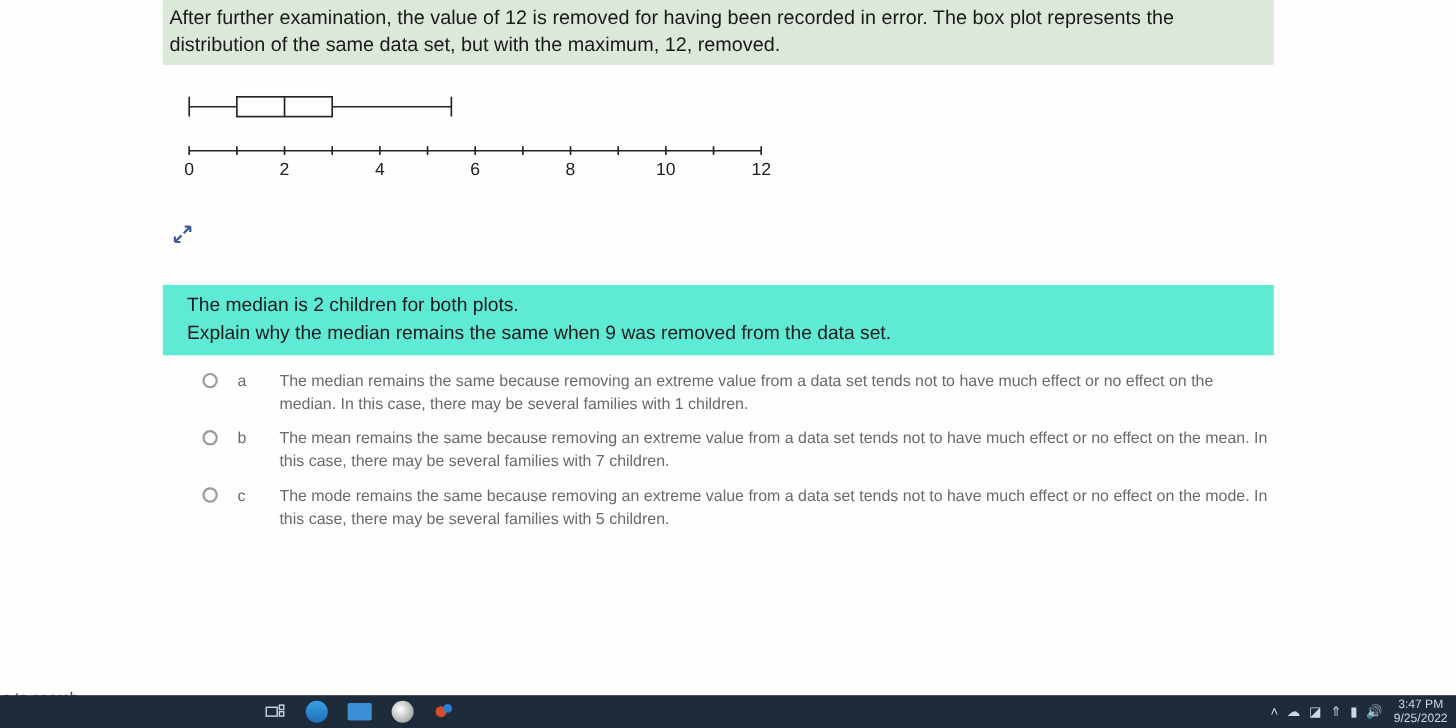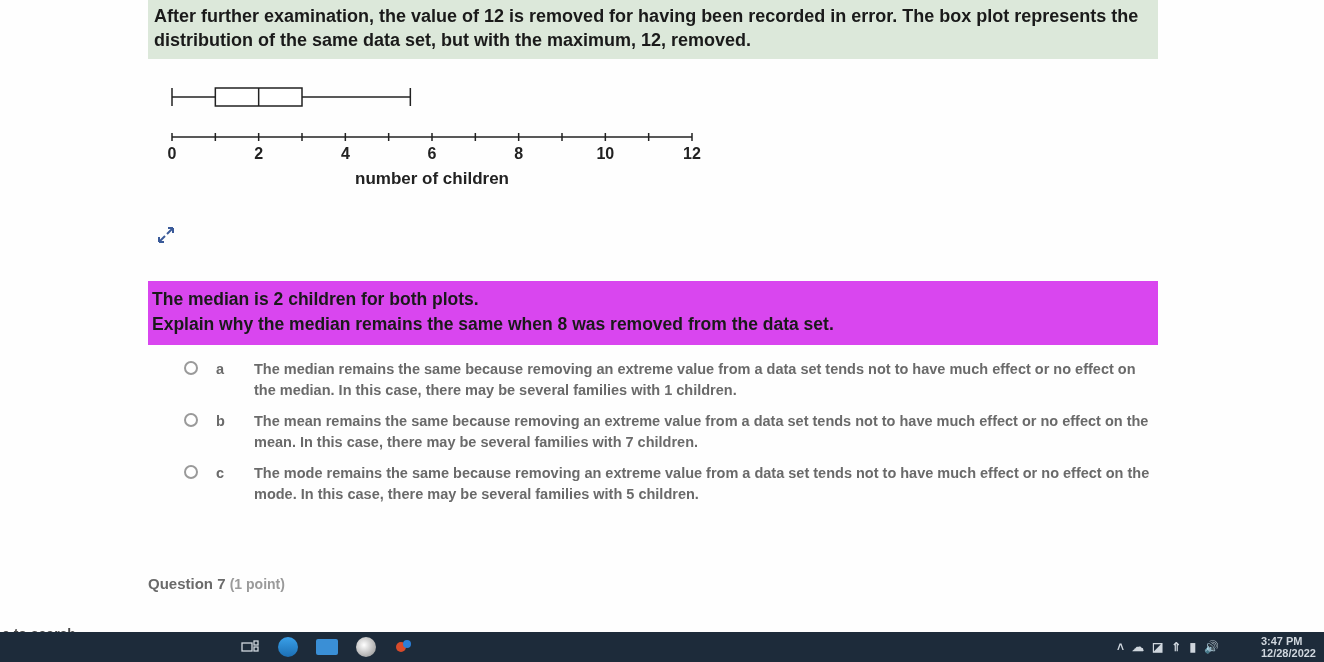--- a/index.html
+++ b/index.html
@@ -1,42 +1,42 @@
 <!DOCTYPE html>
 <html><head>
 <meta charset="utf-8">
 <style>
   * { box-sizing: border-box; margin: 0; padding: 0; }
   html, body { width: 1324px; height: 662px; font-family: Arial, Helvetica, sans-serif; background: #e8e8e8; overflow: hidden; }
-  .page { width: 100%; height: 100%; position: relative; background: #fefefe; font-weight: bold; }
+  .page { width: 100%; height: 100%; position: relative; background: #fefefe; }
   .content { position: absolute; left: 148px; top: 0; width: 1010px; }
   .intro-block { background: #dce8da; padding: 4px 6px 6px 6px; font-size: 18px; color: #1a1a1a; line-height: 1.35; }
   .plot-region { padding: 18px 0 10px 4px; }
   .boxplot-svg { display: block; }
   .axis-label { text-align: center; font-size: 17px; color: #222; margin-top: 2px; width: 560px; }
   .expand-icon { margin: 24px 0 0 6px; width: 24px; height: 24px; display: flex; align-items: center; justify-content: center; color: #3a5a99; cursor: pointer; }
-  .prompt-block { background: #d946ef; padding: 6px 6px 8px 4px; margin-top: 34px; font-size: 17.5px; color: #1a1a1a; line-height: 1.45; }
+  .prompt-block { background: #5eead4; padding: 6px 6px 8px 22px; margin-top: 34px; font-size: 17.5px; color: #1a1a1a; line-height: 1.45; }
   .options { margin-top: 14px; padding-left: 36px; }
   .option-row { display: flex; align-items: flex-start; gap: 18px; margin-bottom: 10px; font-size: 14.5px; color: #6a6a6a; line-height: 1.45; }
   .radio { flex: 0 0 14px; width: 14px; height: 14px; border: 2px solid #9a9a9a; border-radius: 50%; margin-top: 2px; cursor: pointer; background: #fff; }
   .opt-label { flex: 0 0 20px; }
   .opt-text { flex: 1; }
   .next-q { margin-top: 70px; padding-left: 0; color: #6a6a6a; font-size: 15px; }
   .next-q .pts { color: #9a9a9a; font-size: 14px; }
   .search-fragment { position: absolute; left: 0; bottom: 20px; font-size: 14px; color: #4a4a4a; padding-left: 2px; }
   .taskbar { position: absolute; left: 0; right: 0; bottom: 0; height: 30px; background: #1d2b3a; display: flex; align-items: center; color: #cfd6dd; font-size: 11px; }
   .taskbar .tb-left { display: flex; gap: 18px; align-items: center; margin-left: 240px; }
   .taskbar .tb-icon { width: 20px; height: 20px; display: flex; align-items: center; justify-content: center; font-size: 15px; cursor: pointer; }
   .tb-icon.app1 { background: linear-gradient(#3aa0e8,#1c6fb5); border-radius: 50%; }
   .tb-icon.app2 { background: #3a8fd6; width: 22px; height: 16px; border-radius: 2px; }
   .tb-icon.app3 { background: radial-gradient(circle at 40% 40%, #fff, #888); border-radius: 50%; }
   .tb-icon.app4 svg { display:block; }
   .taskbar .tb-right { margin-left: auto; display: flex; align-items: center; gap: 10px; margin-right: 8px; }
   .tb-tray { display:flex; gap:8px; align-items:center; font-size:12px; }
-  .tb-clock { text-align: left; line-height: 1.1; font-size: 11px; margin-left: 32px; }
+  .tb-clock { text-align: center; line-height: 1.1; font-size: 11px; }
 </style>
 </head>
 <body>
 
 <div class="page">
 
   <div class="content">
 
     <div class="intro-block">After further examination, the value of 12 is removed for having been recorded in error. The box plot represents the distribution of the same data set, but with the maximum, 12, removed.</div>
 
@@ -72,61 +72,56 @@
 
         <g id="boxgroup" stroke="#222" stroke-width="1.5" fill="none">
             <line x1="20" y1="20" x2="63.33333333333333" y2="20"></line>
             <line x1="150" y1="20" x2="258.3333333333333" y2="20"></line>
             <line x1="20" y1="11" x2="20" y2="29"></line>
             <line x1="258.3333333333333" y1="11" x2="258.3333333333333" y2="29"></line>
             <rect x="63.33333333333333" y="11" width="86.66666666666667" height="18" fill="#fff"></rect>
             <line x1="106.66666666666666" y1="11" x2="106.66666666666666" y2="29"></line>
           </g>
       </svg>
-      <div class="axis-label">number of children</div>
     </div>
 
     <div class="expand-icon">
       <svg width="18" height="18" viewBox="0 0 18 18" stroke="#3a5a99" stroke-width="2" fill="none">
         <path d="M2 16 L8 10"></path>
           <path d="M2 16 L2 11"></path>
           <path d="M2 16 L7 16"></path>
         <path d="M16 2 L10 8"></path>
           <path d="M16 2 L16 7"></path>
           <path d="M16 2 L11 2"></path>
       </svg>
     </div>
 
     <div class="prompt-block">
       <div>The median is 2 children for both plots.</div>
-      <div>Explain why the median remains the same when 8 was removed from the data set.</div>
+      <div>Explain why the median remains the same when 9 was removed from the data set.</div>
     </div>
 
     <div class="options">
       <div class="option-row">
         <div class="radio"></div>
         <div class="opt-label">a</div>
         <div class="opt-text">The median remains the same because removing an extreme value from a data set tends not to have much effect or no effect on the median. In this case, there may be several families with 1 children.</div>
       </div>
       <div class="option-row">
         <div class="radio"></div>
         <div class="opt-label">b</div>
         <div class="opt-text">The mean remains the same because removing an extreme value from a data set tends not to have much effect or no effect on the mean. In this case, there may be several families with 7 children.</div>
       </div>
       <div class="option-row">
         <div class="radio"></div>
         <div class="opt-label">c</div>
         <div class="opt-text">The mode remains the same because removing an extreme value from a data set tends not to have much effect or no effect on the mode. In this case, there may be several families with 5 children.</div>
       </div>
     </div>
 
-    <div class="next-q">
-      <span>Question 7</span>
-      <span class="pts">(1 point)</span>
-    </div>
 
   </div>
 
   <div class="search-fragment">e to search</div>
 
   <div class="taskbar">
     <div class="tb-left">
       <div class="tb-icon">
         <svg width="18" height="14" viewBox="0 0 18 14" stroke="#cfd6dd" stroke-width="1.3" fill="none">
             <rect x="1" y="3" width="10" height="8"></rect>
@@ -148,18 +143,18 @@
       <div class="tb-tray">
         <span>˄</span>
         <span>☁</span>
         <span>◪</span>
         <span>⇑</span>
         <span>▮</span>
         <span>🔊</span>
       </div>
       <div class="tb-clock">
         <div>3:47 PM</div>
-        <div>12/28/2022</div>
+        <div>9/25/2022</div>
       </div>
     </div>
   </div>
 
 </div>
 
 </body></html>

